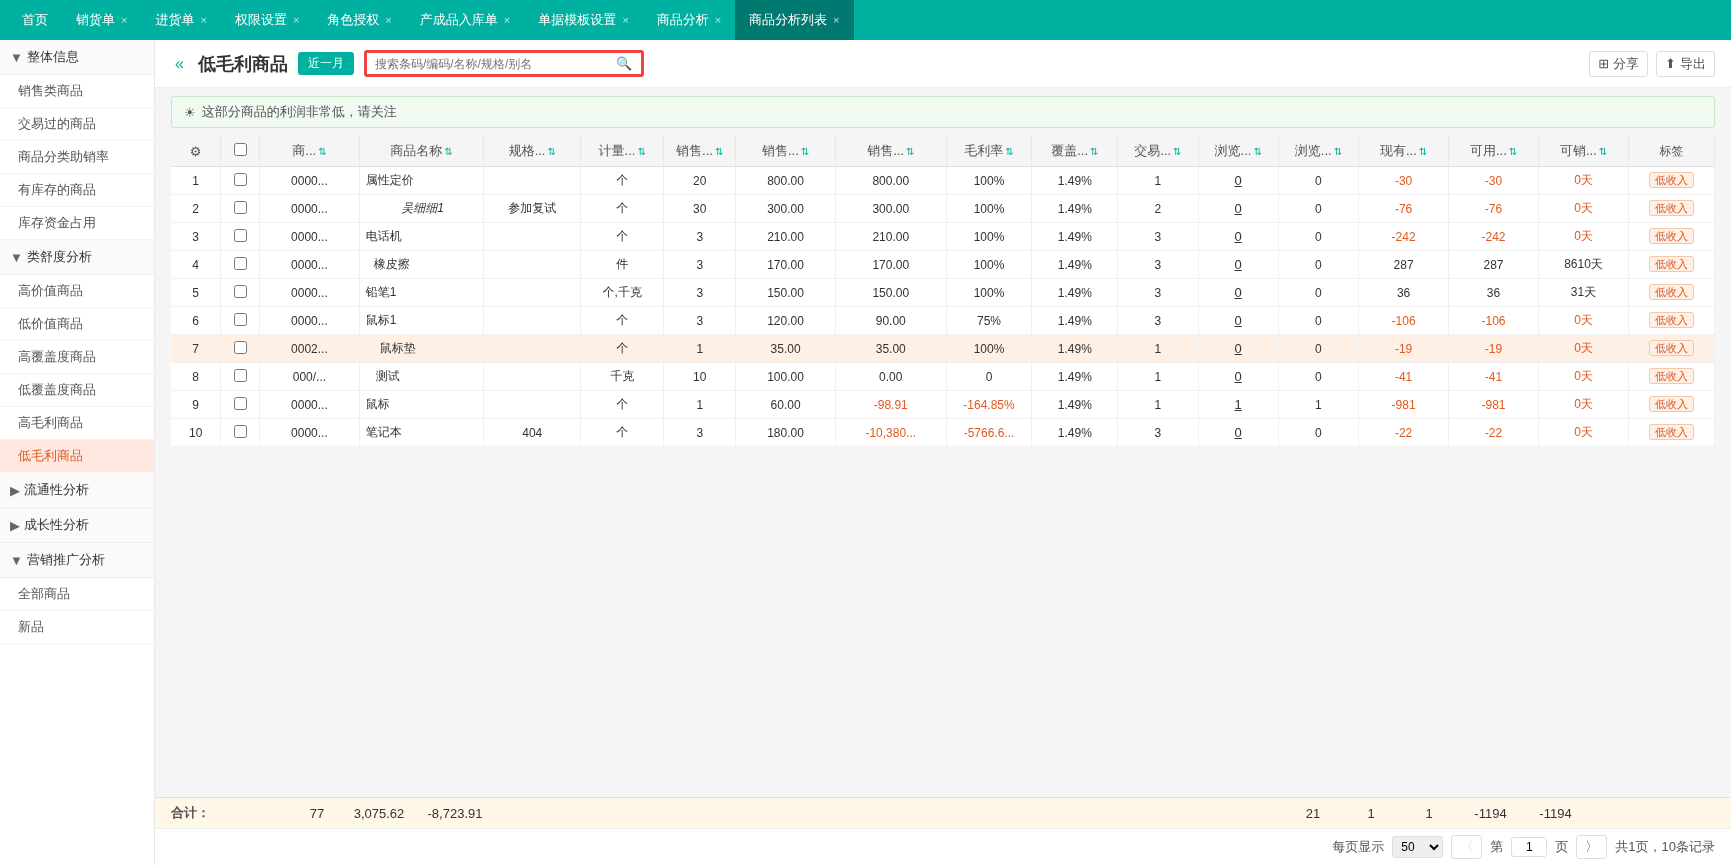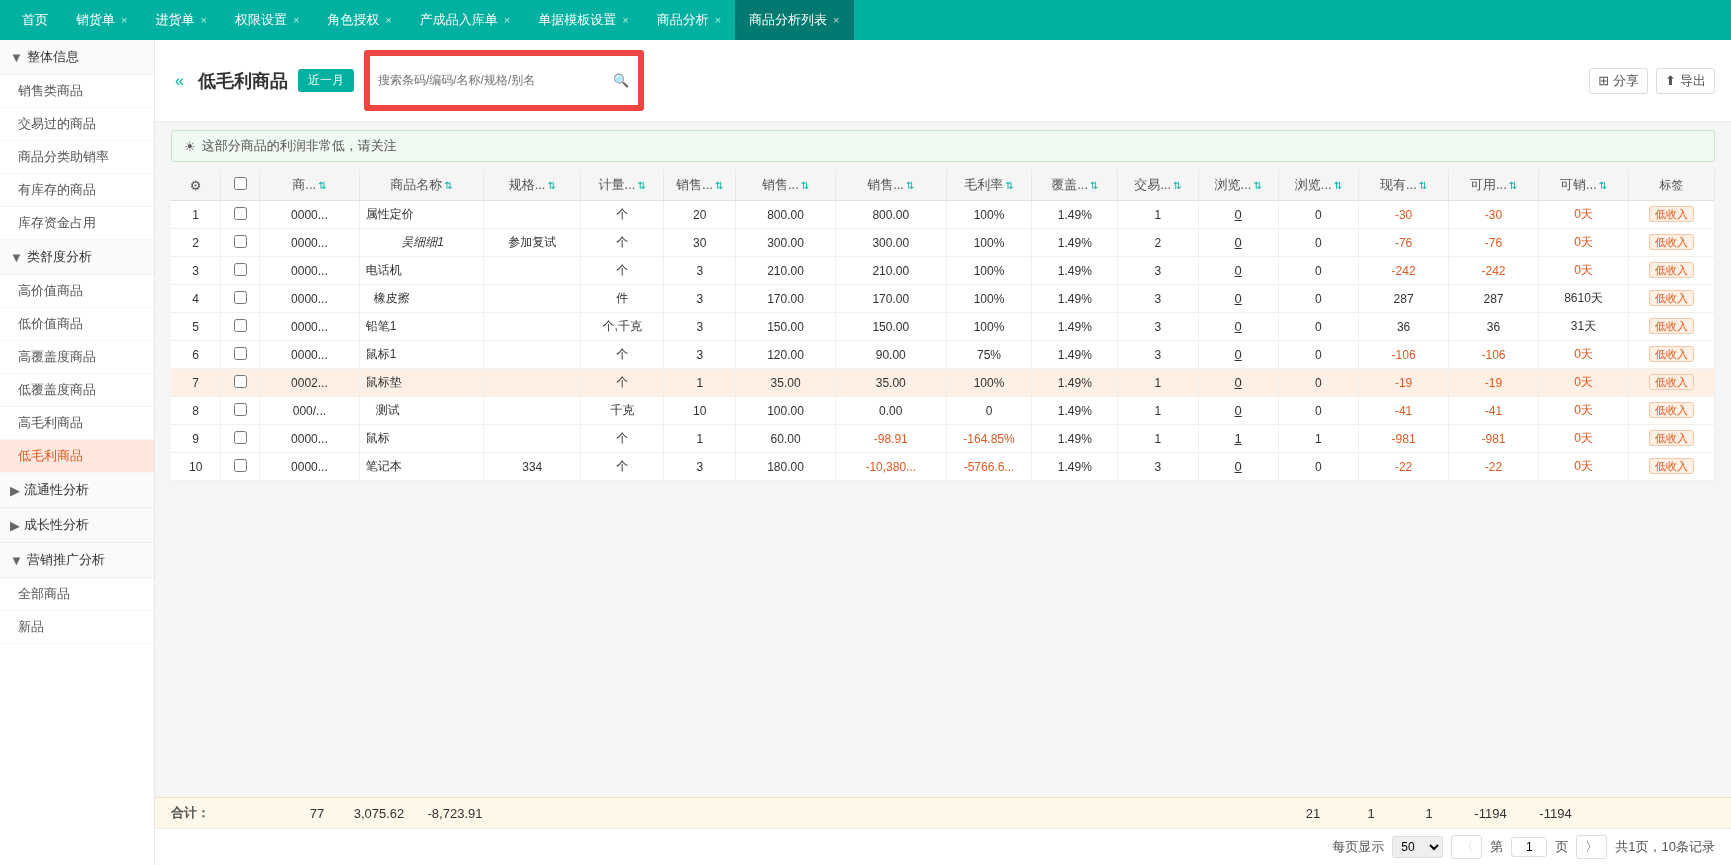--- a/index.html
+++ b/index.html
@@ -88,24 +88,24 @@
       background: #00b0a0;
       color: #fff;
       border: none;
       padding: 3px 10px;
       border-radius: 3px;
       cursor: pointer;
       font-size: 12px;
     }
     .search-box {
       display: flex;
-      align-items: flex-start;
-      border: 6px solid #ef4444;
-      border-radius: 3px;
-      padding: 17px 8px;
+      align-items: center;
+      border: 3px solid #ef4444;
+      border-radius: 3px;
+      padding: 3px 8px;
       background: #fff;
       flex: 1;
       max-width: 280px;
     }
     .search-box input {
       border: none;
       outline: none;
       font-size: 12px;
       color: #666;
       width: 100%;
@@ -567,21 +567,21 @@
     <td>0</td>
     <td style="color:#e05a20;">-106</td>
     <td style="color:#e05a20;">-106</td>
     <td class="text-red">0天</td>
     <td><span class="tag-low-income">低收入</span></td>
   </tr>
             <tr class="highlighted">
     <td>7</td>
     <td><input type="checkbox" style=""></td>
     <td>0002...</td>
-    <td style="text-align:left; padding-left:6px; cursor:pointer;margin-top:32px;">鼠标垫</td>
+    <td style="text-align:left; padding-left:20px; cursor:pointer;margin-top:32px;">鼠标垫</td>
     <td></td>
     <td>个</td>
     <td>1</td>
     <td>35.00</td>
     <td style="">35.00</td>
     <td style="">100%</td>
     <td>1.49%</td>
     <td>1</td>
     <td><span class="underline-link">0</span></td>
     <td>0</td>
@@ -628,21 +628,21 @@
     <td style="color:#e05a20;">-981</td>
     <td style="color:#e05a20;">-981</td>
     <td class="text-red">0天</td>
     <td><span class="tag-low-income">低收入</span></td>
   </tr>
             <tr>
     <td>10</td>
     <td><input type="checkbox" style=""></td>
     <td>0000...</td>
     <td style="text-align:left; padding-left:6px; cursor:pointer;">笔记本</td>
-    <td>334</td>
+    <td>404</td>
     <td>个</td>
     <td>3</td>
     <td>180.00</td>
     <td style="color:#e05a20;margin-left:7px;">-10,380...</td>
     <td style="color:#e05a20;">-5766.6...</td>
     <td>1.49%</td>
     <td>3</td>
     <td><span class="underline-link">0</span></td>
     <td>0</td>
     <td style="color:#e05a20;">-22</td>

